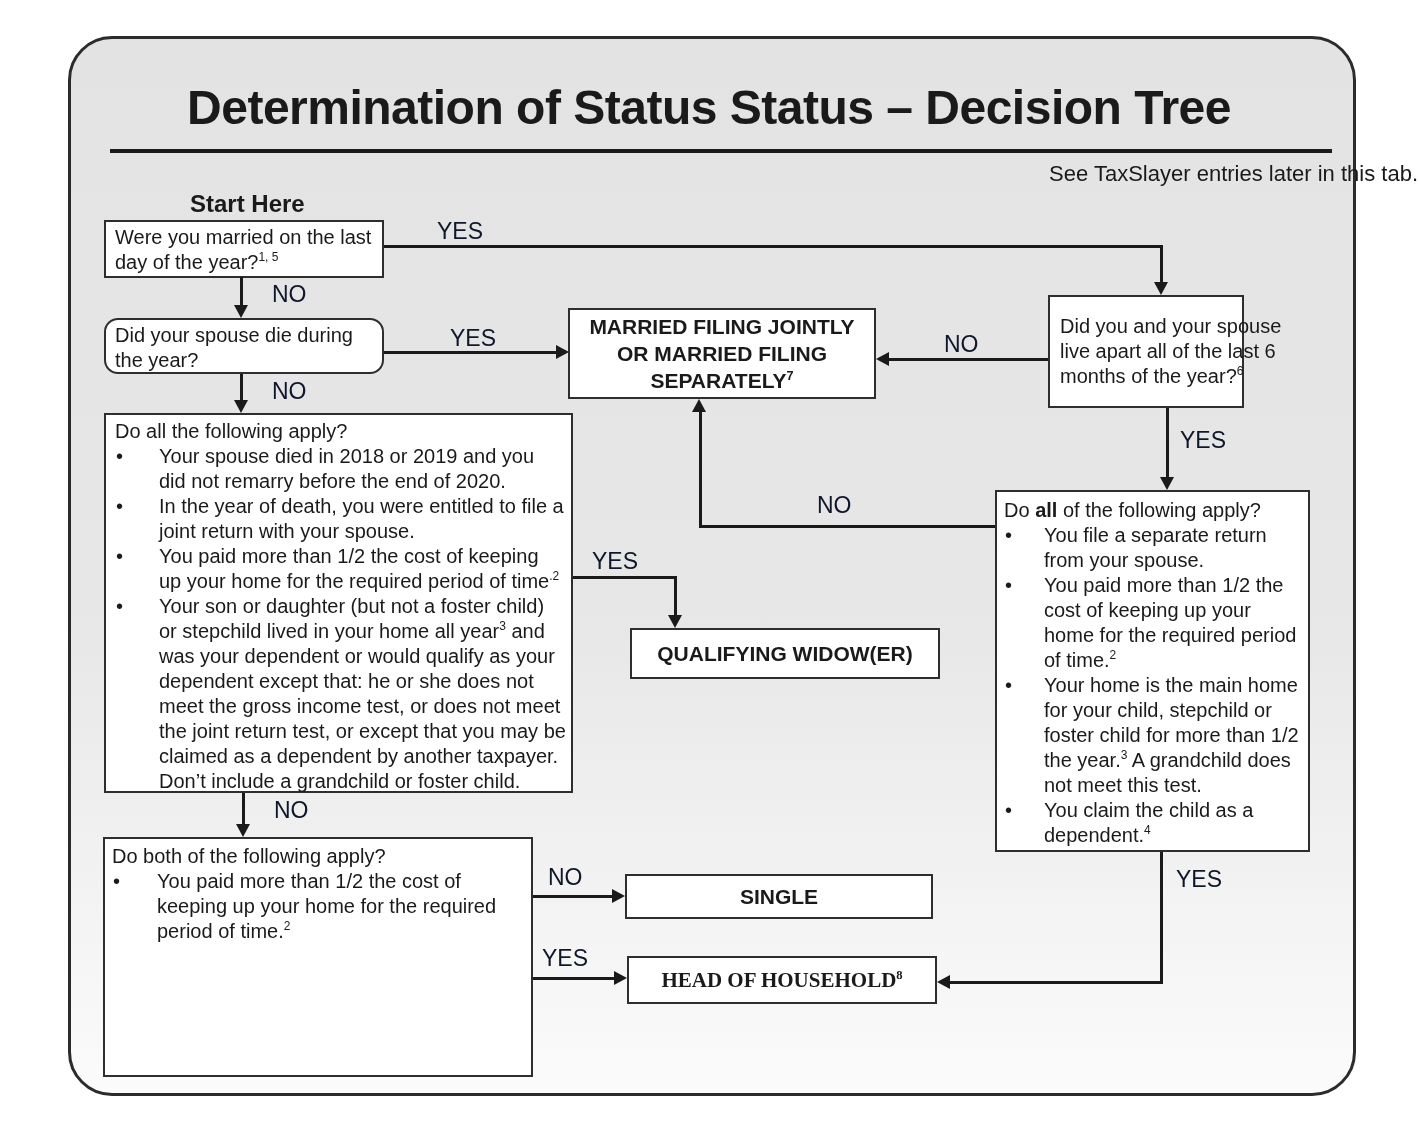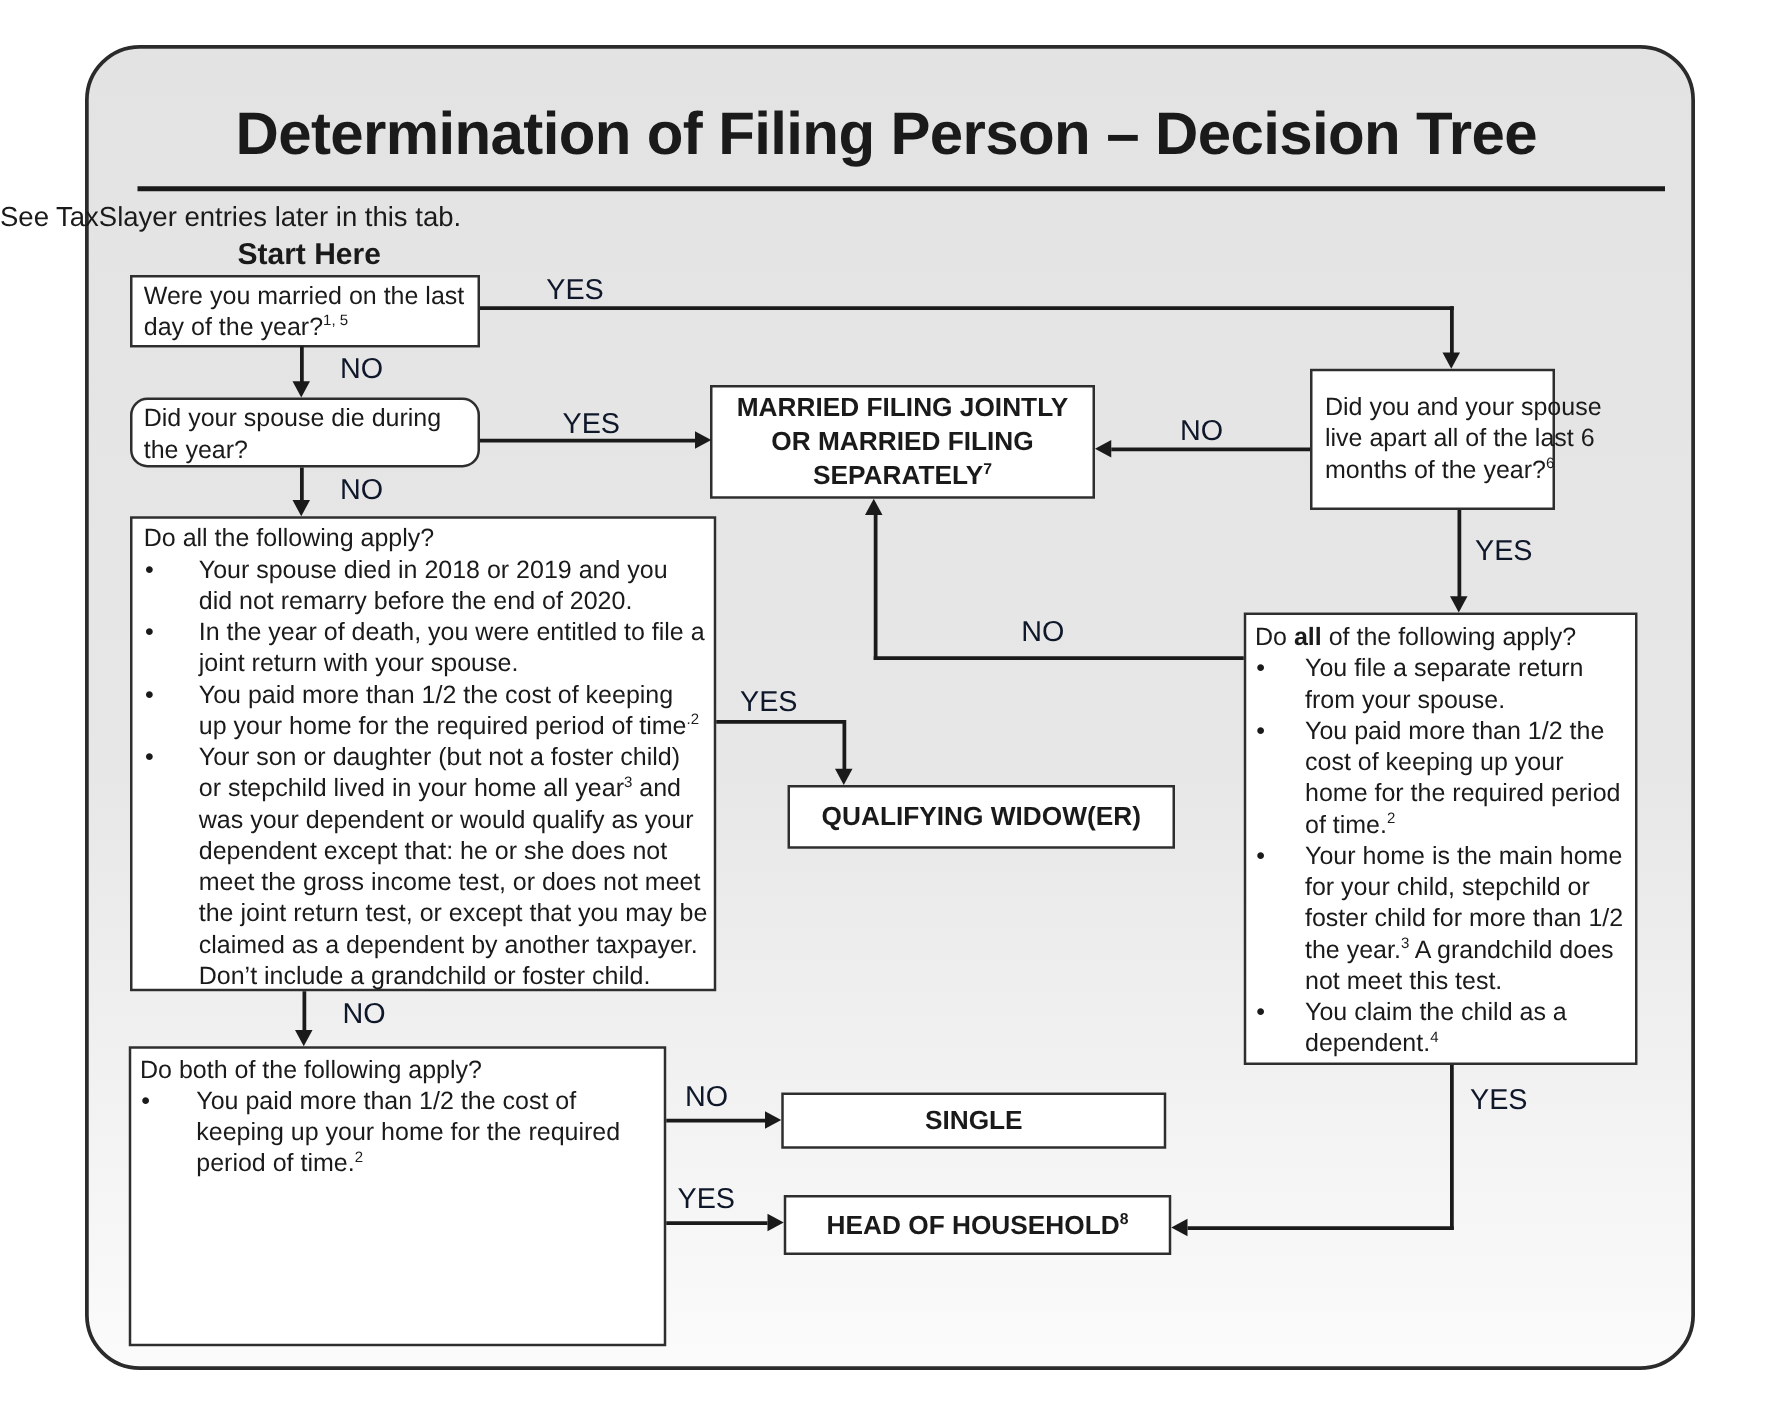--- a/index.html
+++ b/index.html
@@ -11,21 +11,21 @@
   }
   .page { position:relative; width:1418px; height:1130px; overflow:hidden; }
   .frame {
     position:absolute; left:68px; top:36px; width:1288px; height:1060px;
     border:3px solid #2b2b2b; border-radius:44px;
     background:linear-gradient(180deg,#e3e3e3 0%,#e7e7e7 55%,#fbfbfb 100%);
   }
   .title { position:absolute; left:0; top:80px; width:1418px; text-align:center;
            font-size:48px; font-weight:bold; letter-spacing:-0.5px; }
   .rule  { position:absolute; left:110px; top:149px; width:1222px; height:4px; background:#1a1a1a; }
-  .subtitle { position:absolute; left:0; top:161px; width:1418px; text-align:left; font-size:22px; }
+  .subtitle { position:absolute; left:0; top:161px; width:1418px; text-align:right; font-size:22px; }
   .start { position:absolute; left:190px; top:190px; font-size:24px; font-weight:bold; }
 
   .qbox {
     position:absolute; background:#ffffff; border:2px solid #2e2e2e;
     font-size:20px; line-height:25px; padding:3px 6px 0 9px;
   }
   .nowrap { white-space:nowrap; }
   ul.blist { margin:0; padding:0; list-style:none; }
   .blist li { position:relative; }
   .blist li::before { content:"\2022"; position:absolute; left:1px; top:0; }
@@ -53,21 +53,21 @@
   .arr-u { border-left:7px solid transparent; border-right:7px solid transparent; border-bottom:13px solid #1a1a1a; }
   .edge { position:absolute; font-size:23px; color:#0f172a; }
 </style>
 </head>
 <body>
 
 <div class="page">
 
   <div class="frame"></div>
 
-  <div class="title">Determination of Filing Person – Decision Tree</div>
+  <div class="title">Determination of Status Status – Decision Tree</div>
   <div class="rule"></div>
   <div class="subtitle">See TaxSlayer entries later in this tab.</div>
   <div class="start">Start Here</div>
 
   <div id="box-a" class="qbox nowrap" style="left:104px;top:220px;width:280px;height:58px;">Were you married on the last<br>day of the year?<sup>1, 5</sup></div>
 
   <div id="box-b" class="qbox nowrap" style="left:104px;top:318px;width:280px;height:56px;border-radius:14px;">Did your spouse die during<br>the year?</div>
 
   <div id="box-c" class="qbox" style="left:104px;top:413px;width:469px;height:380px;">
     <div>Do all the following apply?</div>
@@ -100,21 +100,21 @@
 
   <div class="rbox" style="left:568px;top:308px;width:308px;height:91px;">
     <span>MARRIED FILING JOINTLY<br>OR MARRIED FILING<br>SEPARATELY<sup>7</sup></span>
   </div>
   <div class="rbox" style="left:630px;top:628px;width:310px;height:51px;">
     <span>QUALIFYING WIDOW(ER)</span>
   </div>
   <div class="rbox" style="left:625px;top:874px;width:308px;height:45px;">
     <span>SINGLE</span>
   </div>
-  <div class="rbox" style="left:627px;top:956px;width:310px;height:48px;">
+  <div class="rbox" style="left:627px;top:956px;width:310px;height:48px;font-family:Liberation Serif, serif;">
     <span>HEAD OF HOUSEHOLD<sup>8</sup></span>
   </div>
 
   <div class="vline" style="left:240px;top:277px;height:29px;"></div>
   <div class="arr arr-d" style="left:234px;top:305px;"></div>
   <div class="edge" style="left:272px;top:281px;">NO</div>
 
   <div class="hline" style="left:384px;top:245px;width:779px;"></div>
   <div class="vline" style="left:1160px;top:245px;height:38px;"></div>
   <div class="arr arr-d" style="left:1154px;top:282px;"></div>

